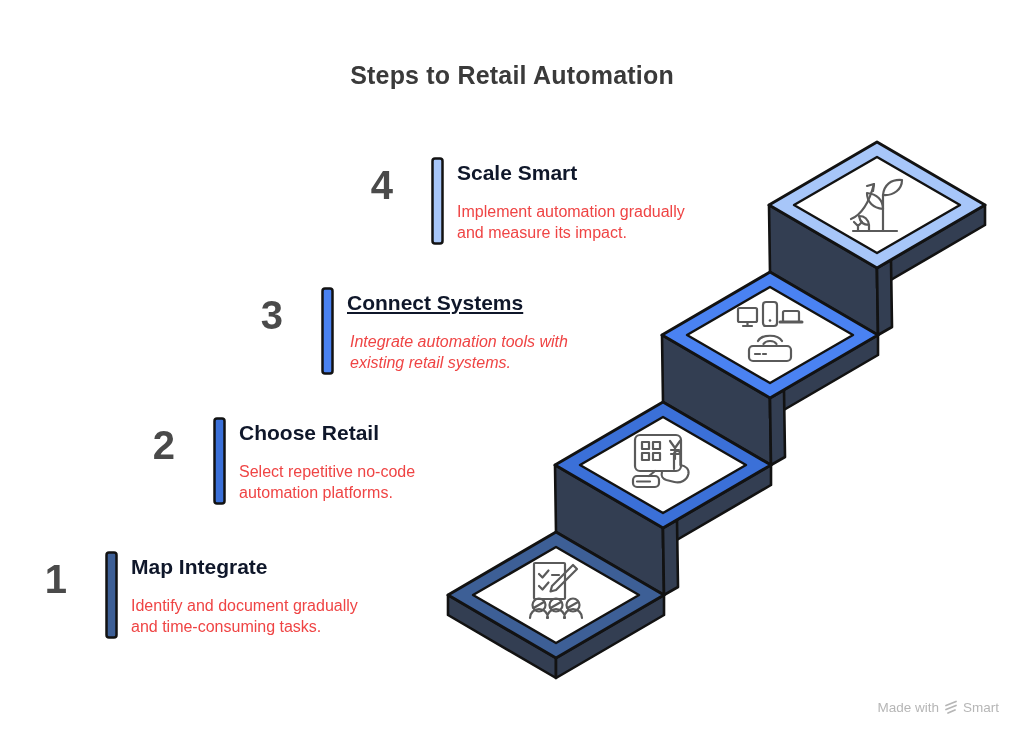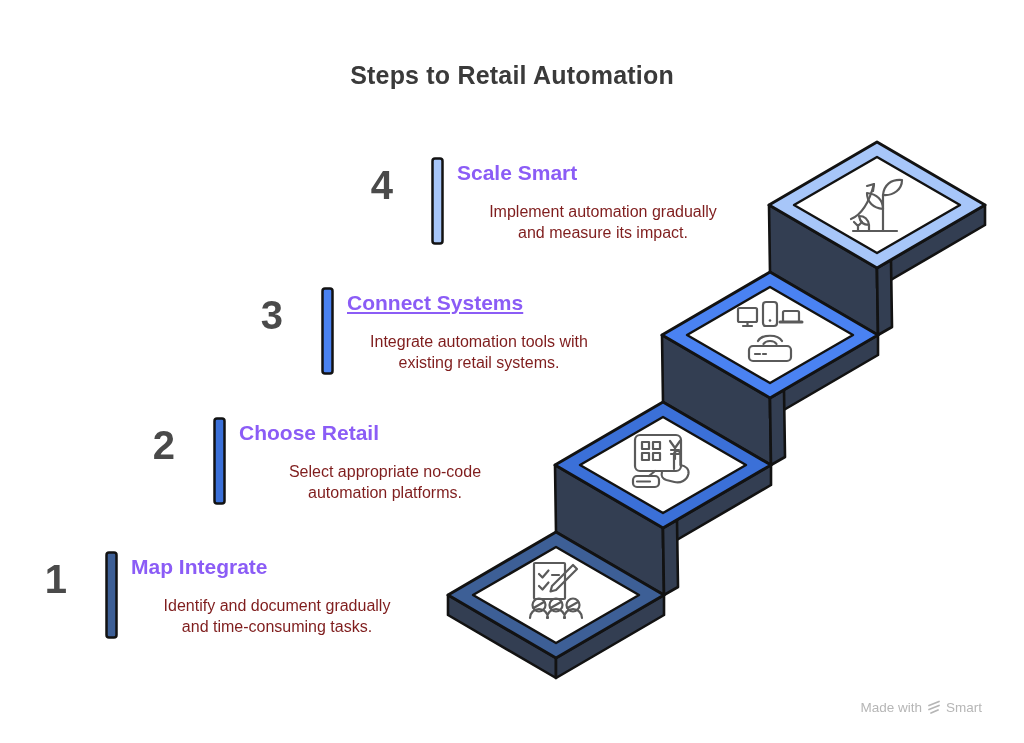--- a/index.html
+++ b/index.html
@@ -3,25 +3,25 @@
 <meta charset="utf-8">
 <style>
   html,body{margin:0;padding:0;background:#ffffff;}
   #canvas{position:relative;width:1024px;height:743px;background:#ffffff;overflow:hidden;
           font-family:"Liberation Sans", sans-serif;}
   .main-title{position:absolute;left:0;right:0;top:60px;text-align:center;
               font-size:25px;line-height:30px;font-weight:bold;color:#3A3A3A;letter-spacing:.2px;}
   .step-num{position:absolute;width:60px;text-align:right;font-size:40px;line-height:40px;
             font-weight:bold;color:#4A4A4A;}
   .step-bar{position:absolute;width:13px;height:88px;}
-  .step-title{position:absolute;font-size:21px;line-height:26px;font-weight:bold;color:#8b5cf6;}
-  .step-desc{position:absolute;width:292px;font-size:16px;line-height:21px;color:#7f1d1d;
-             white-space:pre-line;text-align:center;}
+  .step-title{position:absolute;font-size:21px;line-height:26px;font-weight:bold;color:#0f172a;}
+  .step-desc{position:absolute;width:292px;font-size:16px;line-height:21px;color:#ef4444;
+             white-space:pre-line;}
   .stair-svg{position:absolute;left:0;top:0;}
-  .watermark{position:absolute;top:700px;right:42px;display:flex;align-items:flex-start;gap:5px;
+  .watermark{position:absolute;top:700px;right:25px;display:flex;align-items:flex-start;gap:5px;
              font-size:13.5px;color:#B6B6B6;}
   .wm-glyph{display:inline-block;}
 </style>
 </head>
 <body>
 
 <div id="canvas">
 
   <div class="main-title">Steps to Retail Automation</div>
 
@@ -116,31 +116,31 @@
     <div class="step-desc" style="left:457px;top:201px;">Implement automation gradually
 and measure its impact.</div>
   </div>
 
   <div>
     <div class="step-num" style="left:223px;top:295px;">3</div>
     <svg class="step-bar" style="left:321px;top:287px;" width="13" height="88">
       <rect x="1.5" y="1.5" width="10" height="85" rx="2.5" stroke="#121212" stroke-width="2.5" fill="#4A82F2"></rect>
     </svg>
     <div class="step-title" style="left:347px;top:290px;text-decoration:underline;">Connect Systems</div>
-    <div class="step-desc" style="left:333px;top:331px;">Integrate automation tools with
+    <div class="step-desc" style="left:350px;top:331px;font-style:italic;">Integrate automation tools with
 existing retail systems.</div>
   </div>
 
   <div>
     <div class="step-num" style="left:115px;top:425px;">2</div>
     <svg class="step-bar" style="left:213px;top:417px;" width="13" height="88">
       <rect x="1.5" y="1.5" width="10" height="85" rx="2.5" stroke="#121212" stroke-width="2.5" fill="#3B70D8"></rect>
     </svg>
     <div class="step-title" style="left:239px;top:420px;">Choose Retail</div>
-    <div class="step-desc" style="left:239px;top:461px;">Select appropriate no-code
+    <div class="step-desc" style="left:239px;top:461px;">Select repetitive no-code
 automation platforms.</div>
   </div>
 
   <div>
     <div class="step-num" style="left:7px;top:559px;">1</div>
     <svg class="step-bar" style="left:105px;top:551px;" width="13" height="88">
       <rect x="1.5" y="1.5" width="10" height="85" rx="2.5" stroke="#121212" stroke-width="2.5" fill="#3D5F96"></rect>
     </svg>
     <div class="step-title" style="left:131px;top:554px;">Map Integrate</div>
     <div class="step-desc" style="left:131px;top:595px;">Identify and document gradually

